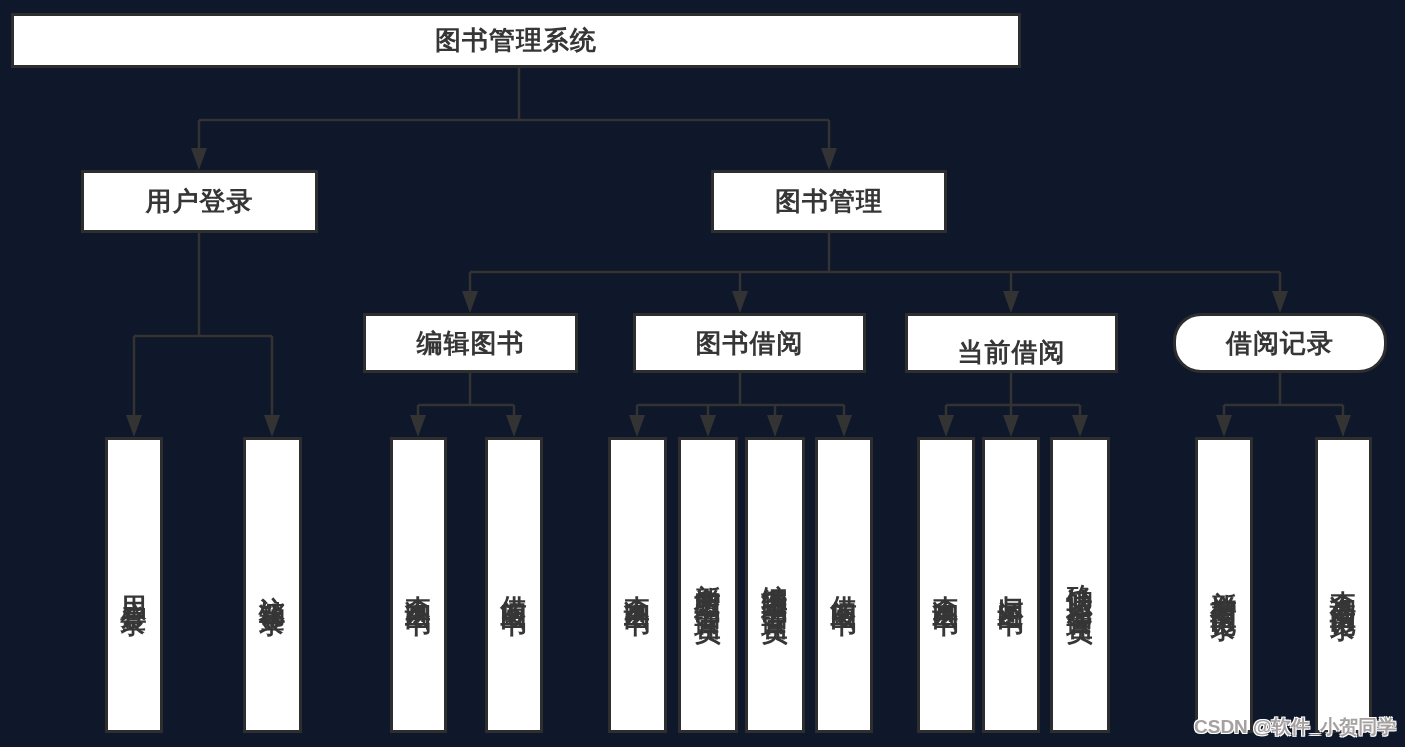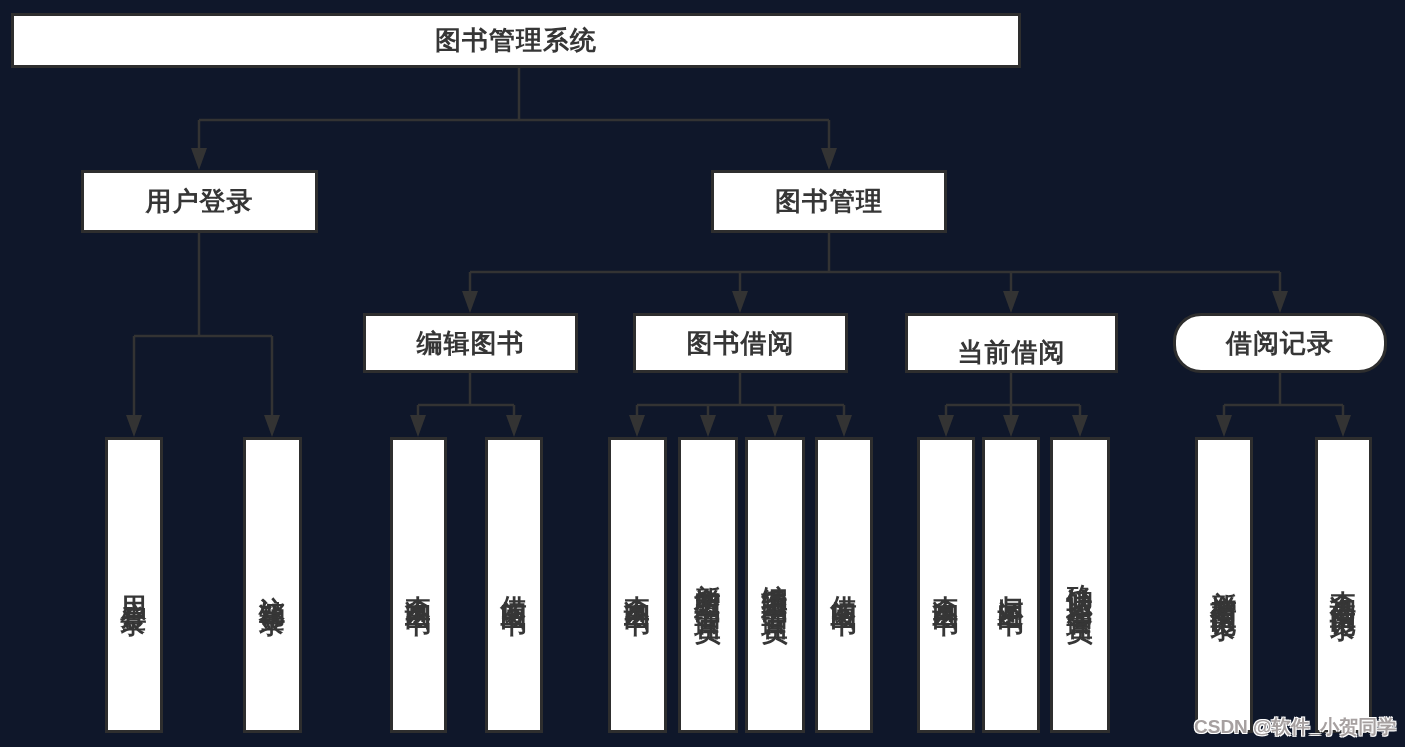--- a/index.html
+++ b/index.html
@@ -111,21 +111,21 @@
   <div class="hbox" style="left:81px; top:170px; width:237px; height:63px;">
     <span>用户登录</span>
   </div>
   <div class="hbox" style="left:711px; top:170px; width:236px; height:63px;text-align:center;">
     <span>图书管理</span>
   </div>
 
   <div class="hbox" style="left:363px; top:313px; width:215px; height:60px;">
     <span>编辑图书</span>
   </div>
-  <div class="hbox" style="left:633px; top:313px; width:215px; height:60px;">
+  <div class="hbox" style="left:633px; top:313px; width:233px; height:60px;">
     <span>图书借阅</span>
   </div>
   <div class="hbox" style="left:905px; top:313px; width:213px; height:60px;align-items:flex-end;">
     <span>当前借阅</span>
   </div>
   <div class="hbox" style="left:1173px; top:313px; width:214px; height:60px;border-radius:28px;">
     <span>借阅记录</span>
   </div>
 
   <div class="vbox" style="left:105px; width:58px;">

